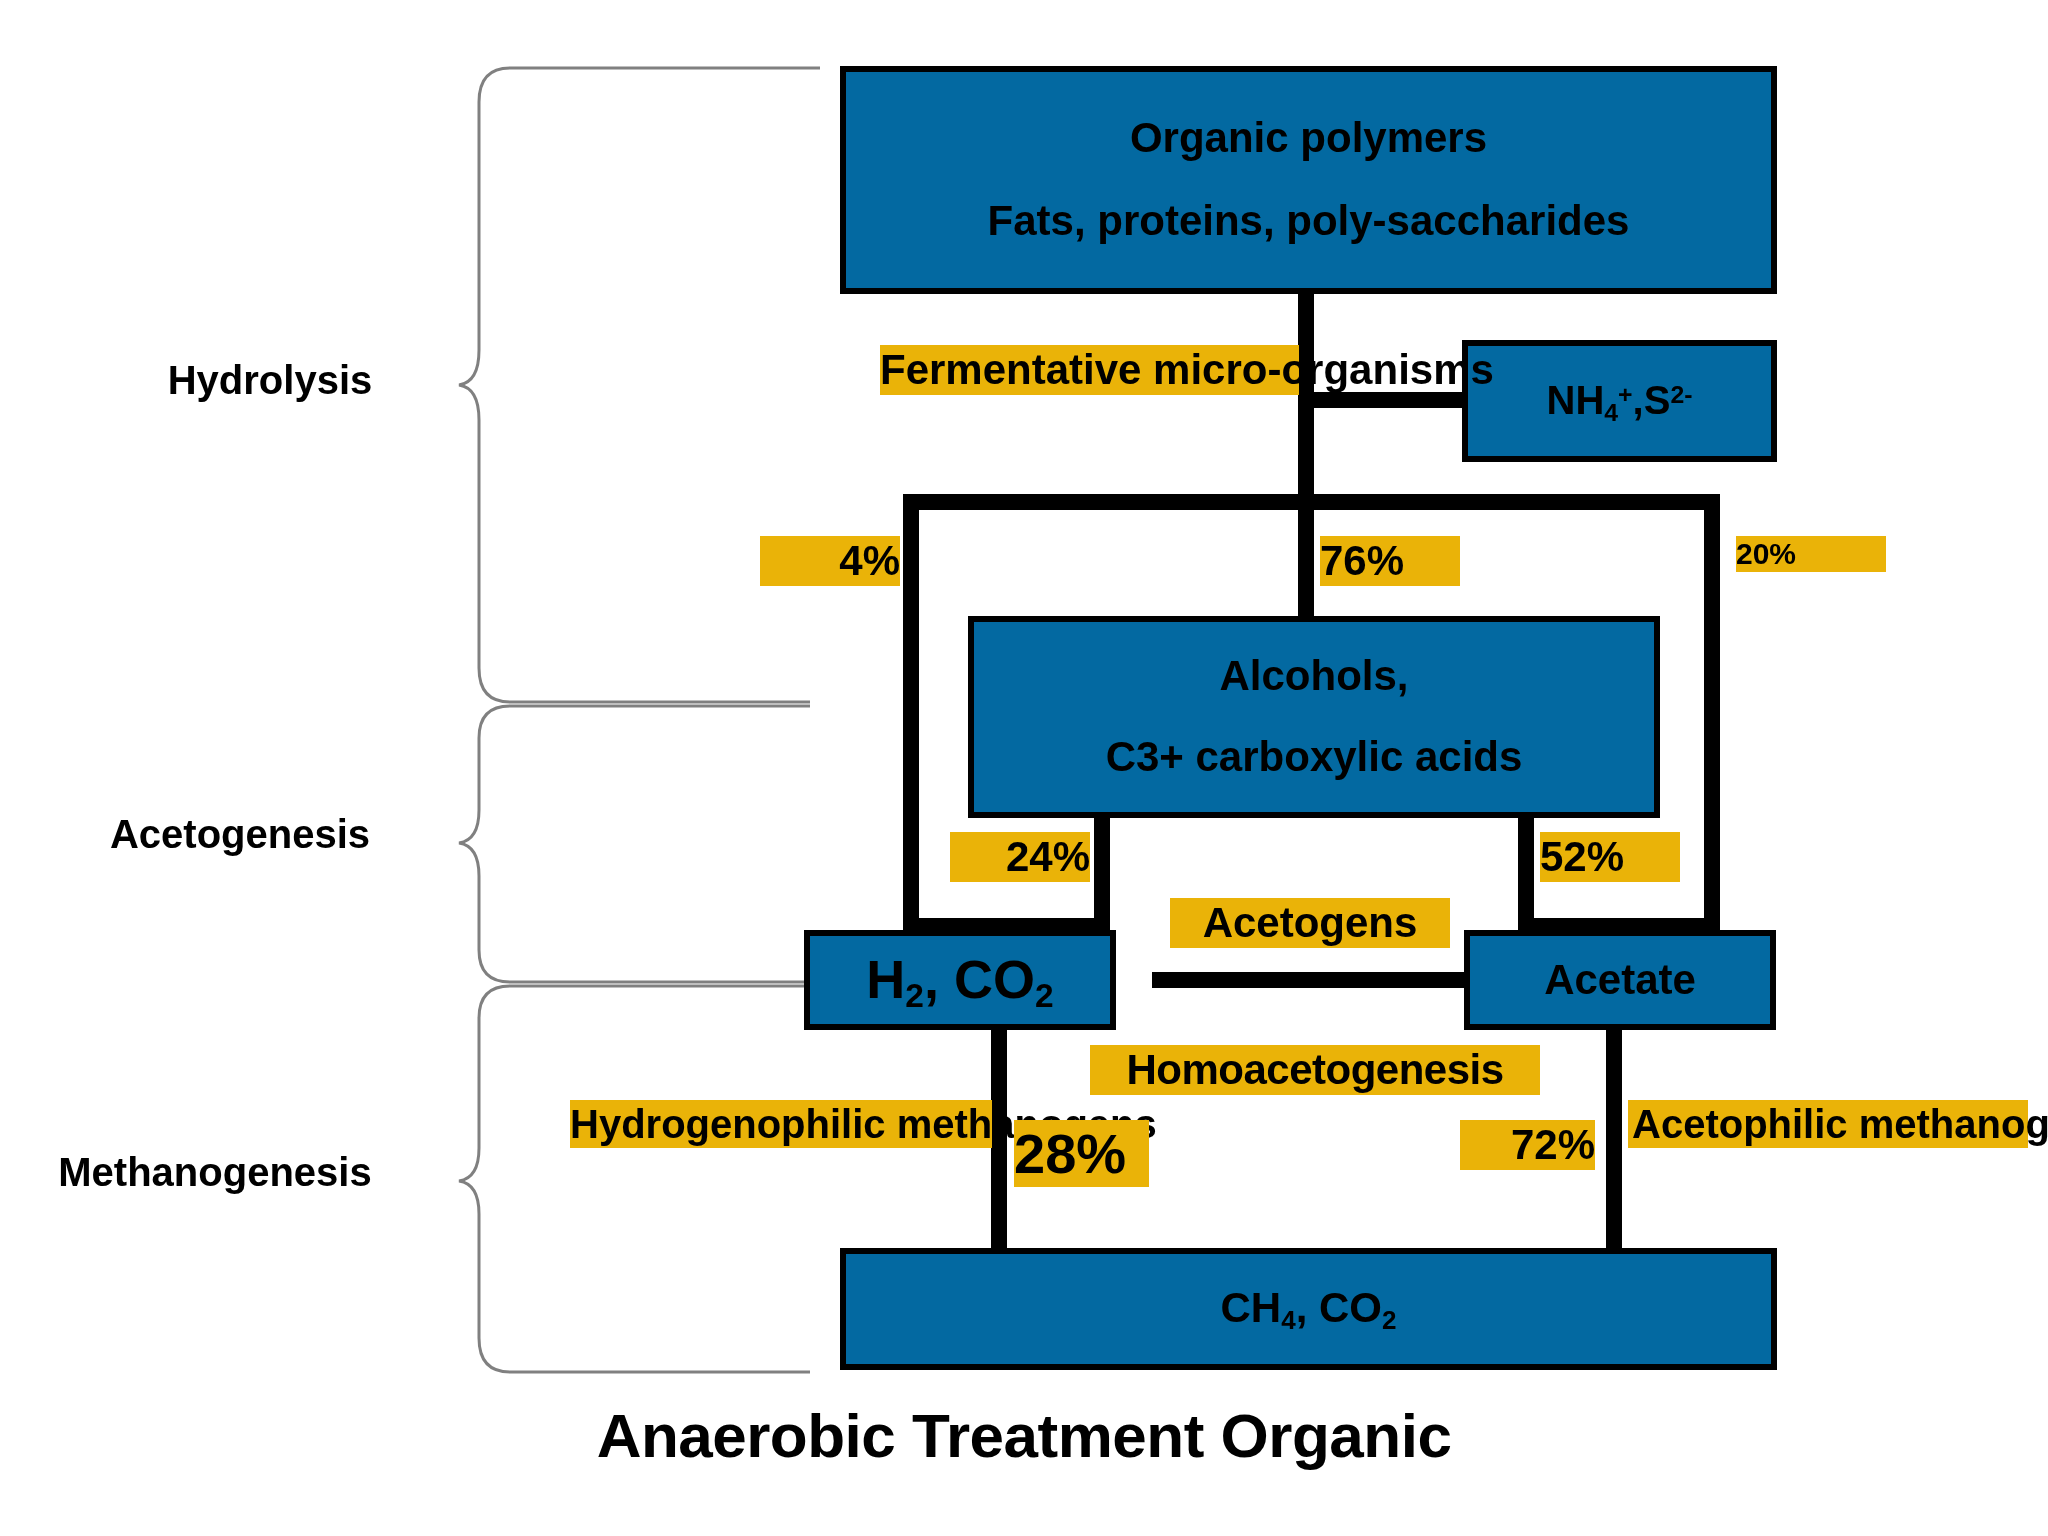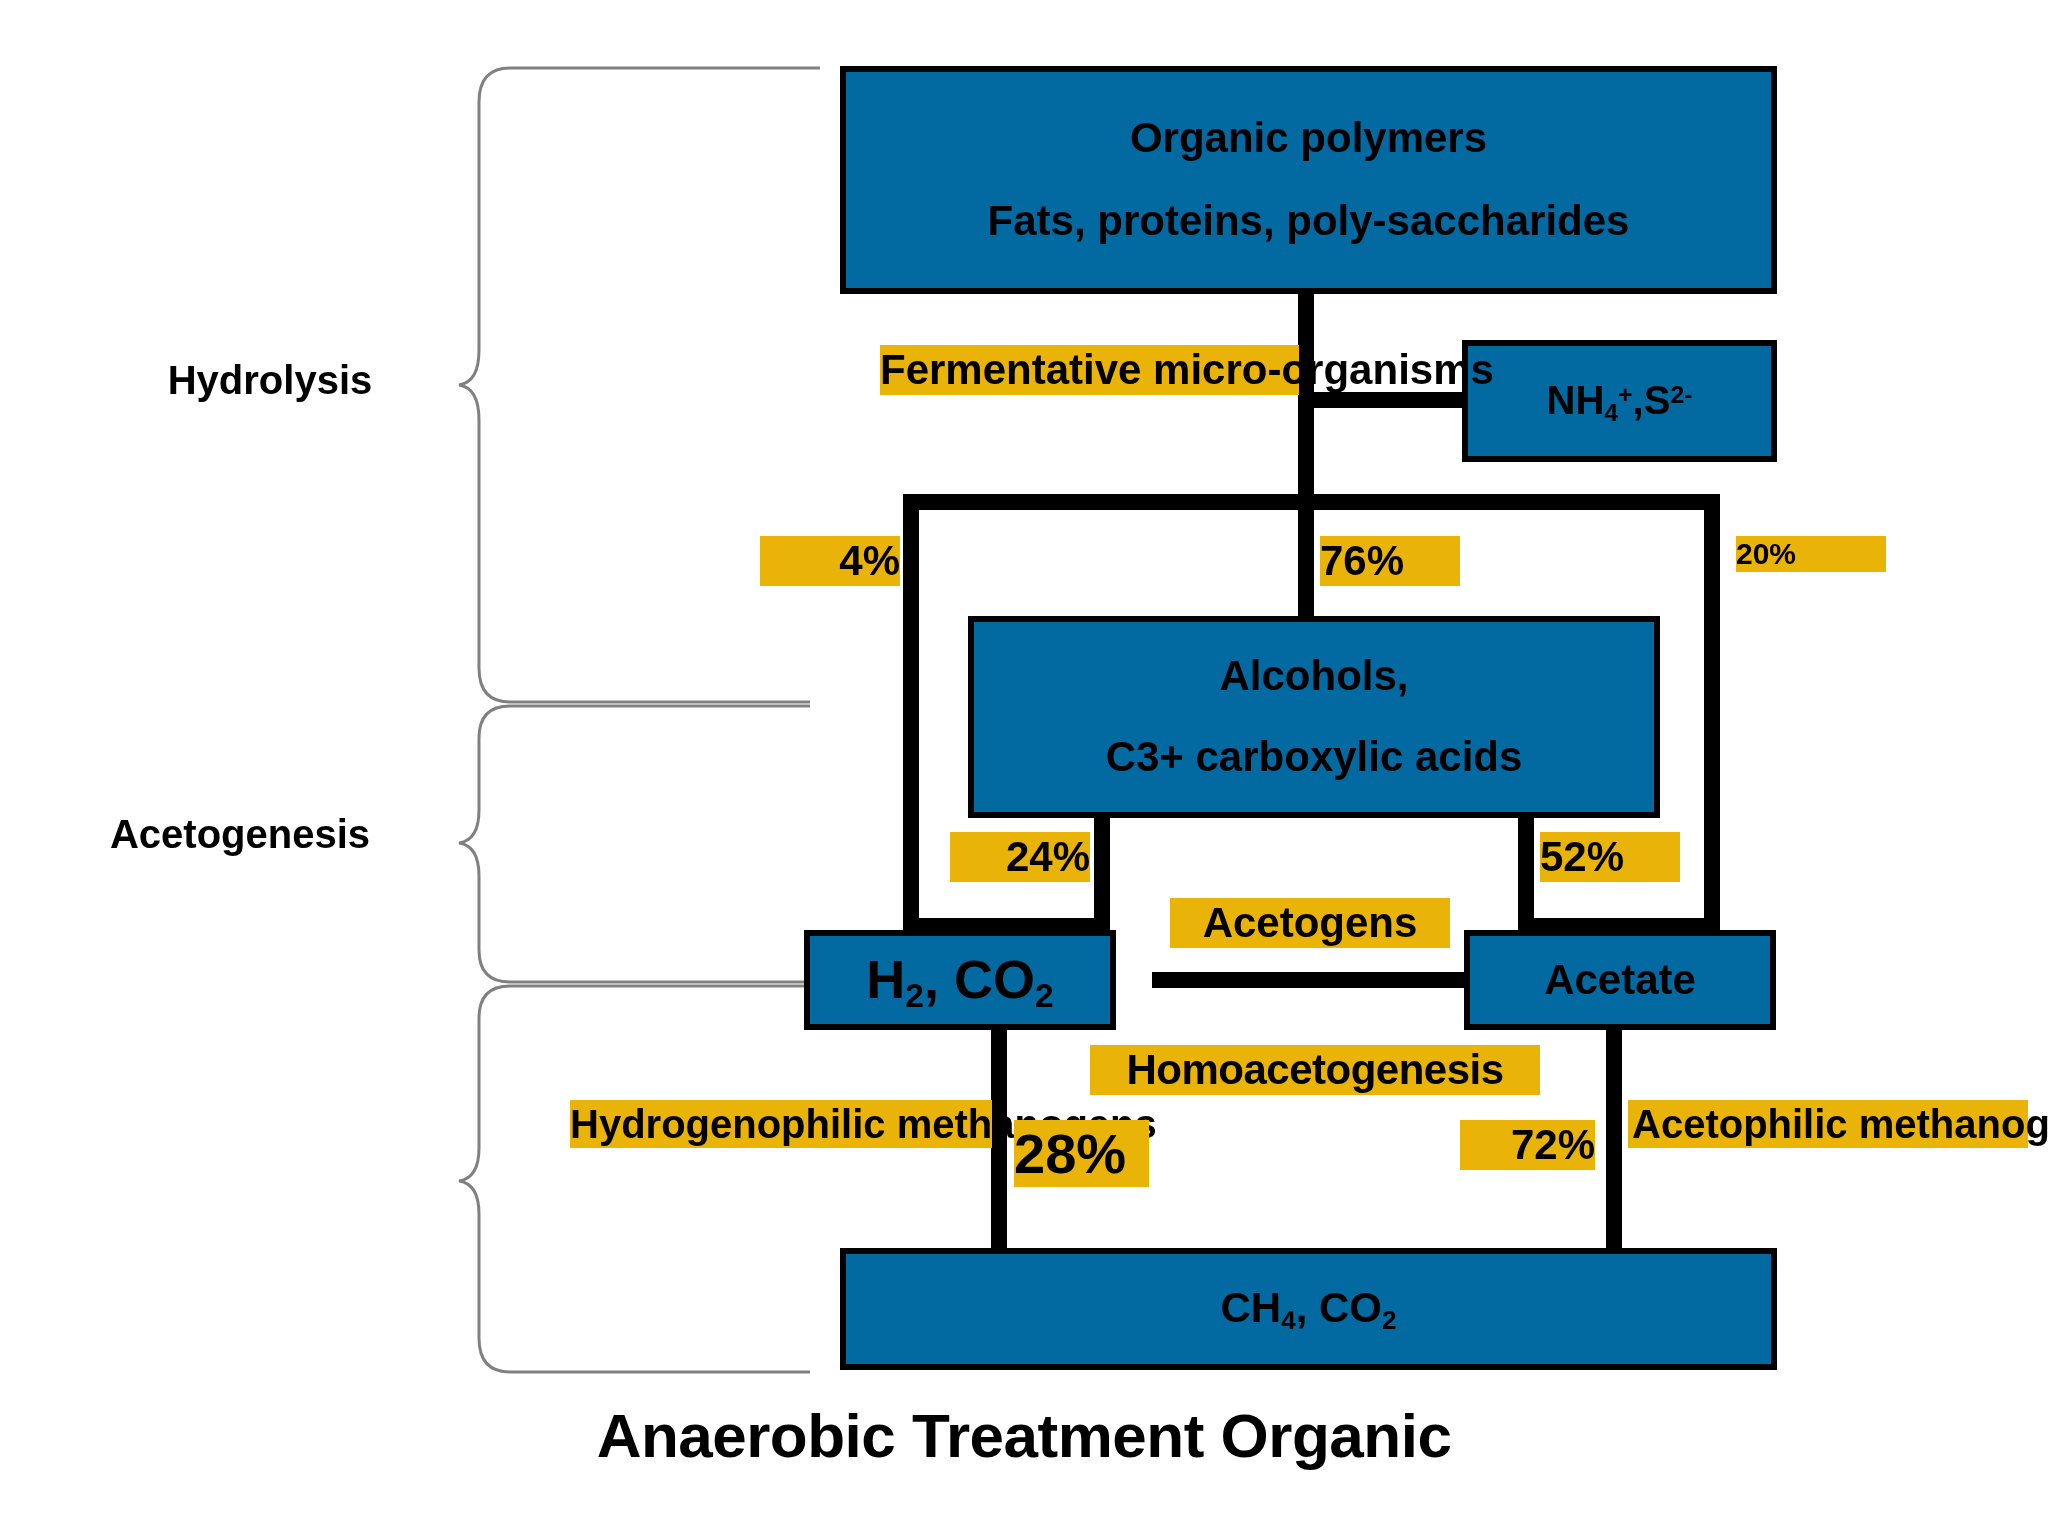--- a/index.html
+++ b/index.html
@@ -100,20 +100,23 @@
   </svg>
 
   <div class="stage-label" style="left:120px; top:358px; width:300px; font-size:40px;">
     <span>Hydrolysis</span>
   </div>
 
   <div class="stage-label" style="left:60px; top:812px; width:360px; font-size:40px;">
     <span>Acetogenesis</span>
   </div>
 
+  <div class="stage-label" style="left:10px; top:1150px; width:410px; font-size:40px;">
+    <span>Methanogenesis</span>
+  </div>
 
   <div class="bar" style="left:1298px; top:292px; width:16px; height:210px;"></div>
 
   <div class="bar" style="left:1298px; top:392px; width:170px; height:16px;"></div>
 
   <div class="bar" style="left:903px; top:494px; width:817px; height:16px;"></div>
 
   <div class="bar" style="left:903px; top:494px; width:16px; height:440px;"></div>
 
   <div class="bar" style="left:1298px; top:494px; width:16px; height:126px;"></div>

